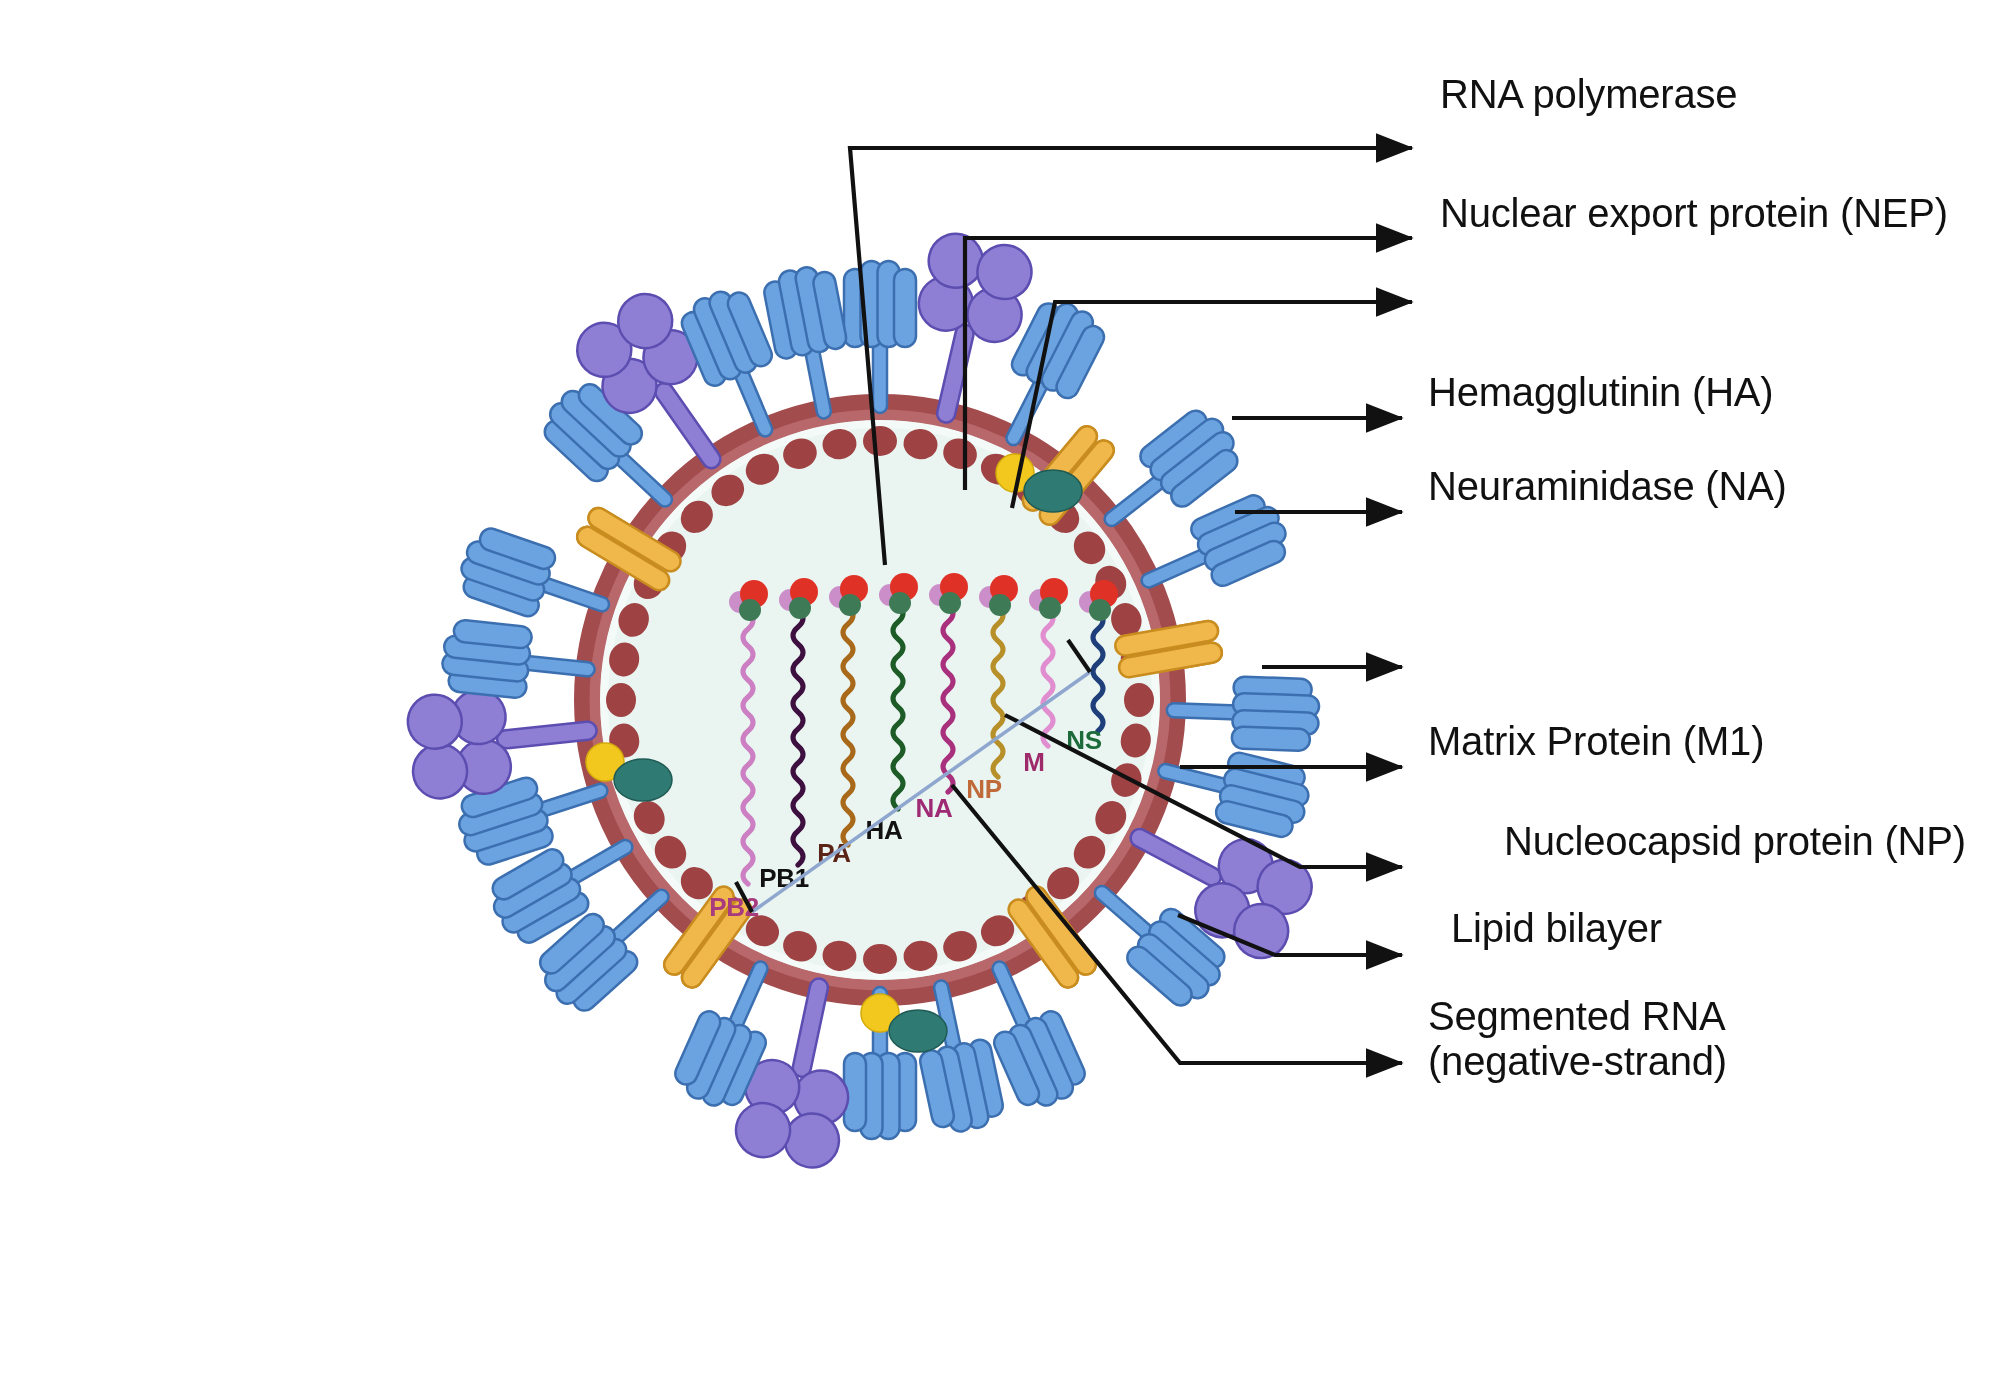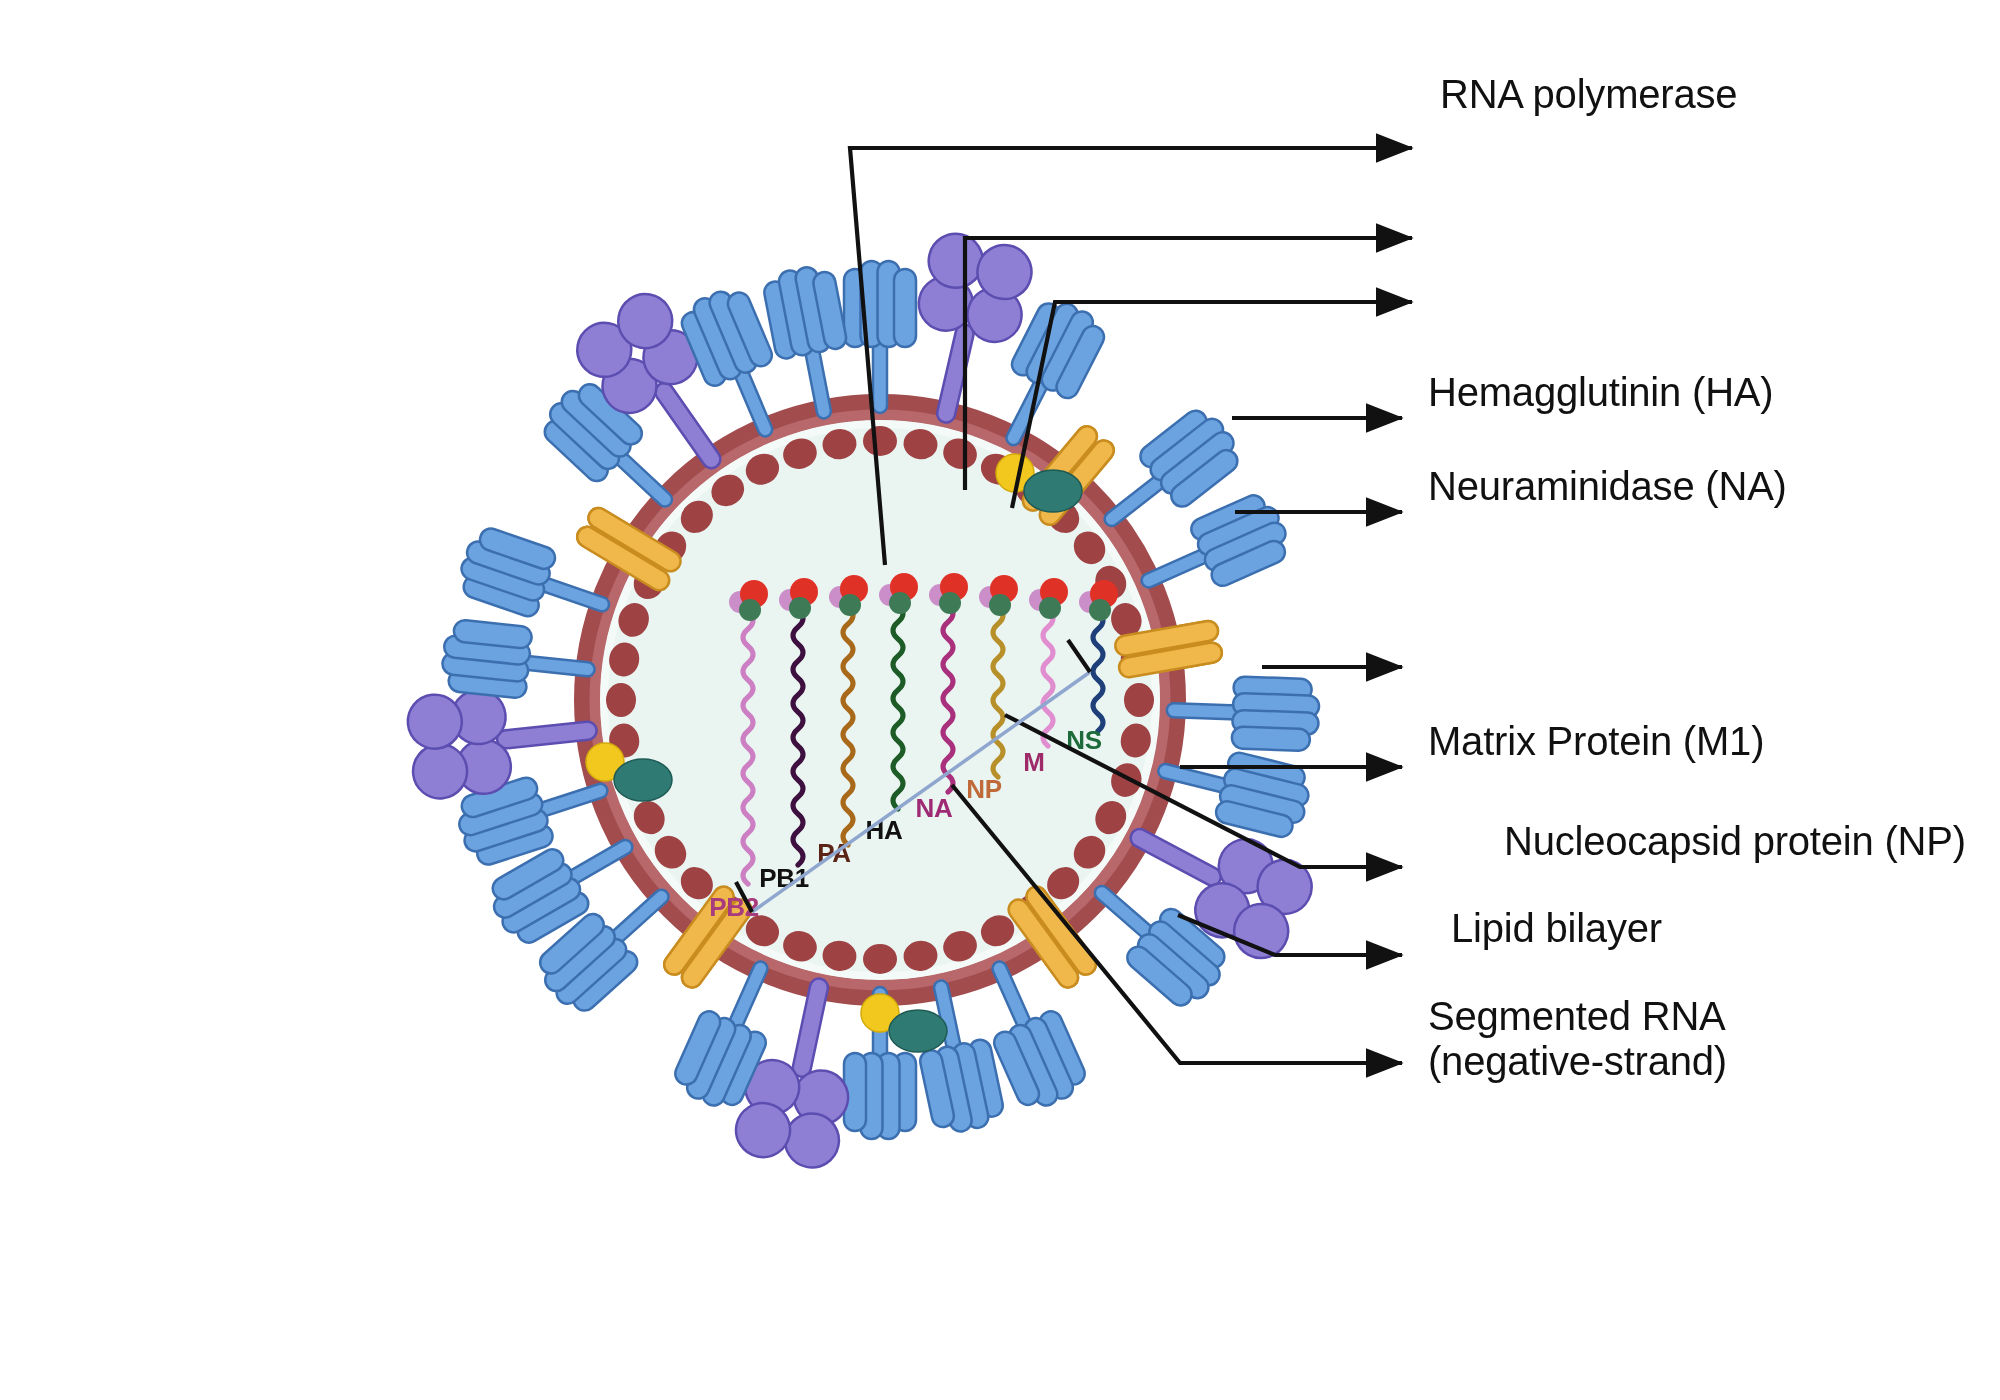--- a/index.html
+++ b/index.html
@@ -353,19 +353,20 @@
         <polyline points="1180,767 1402,767" fill="none" stroke="#111111" stroke-width="4.2" marker-end="url(#arrowhead)" stroke-linejoin="miter"></polyline>
         <polyline points="1005,715 1300,867 1402,867" fill="none" stroke="#111111" stroke-width="4.2" marker-end="url(#arrowhead)" stroke-linejoin="miter"></polyline>
         <polyline points="1178,915 1275,955 1402,955" fill="none" stroke="#111111" stroke-width="4.2" marker-end="url(#arrowhead)" stroke-linejoin="miter"></polyline>
         <polyline points="952,785 1180,1063 1402,1063" fill="none" stroke="#111111" stroke-width="4.2" marker-end="url(#arrowhead)" stroke-linejoin="miter"></polyline>
         <polyline points="752,912 1090,672" fill="none" stroke="#8fa7cf" stroke-width="3.6"></polyline>
         <polyline points="752,912 736,882" fill="none" stroke="#111111" stroke-width="4.2"></polyline>
         <polyline points="1090,672 1068,640" fill="none" stroke="#111111" stroke-width="4.2"></polyline>
       </g>
   </svg>
 <div class="callout-label" style="left: 1440px; top: 72px;"><span>RNA polymerase</span><br></div>
+    <div class="callout-label" style="left: 1440px; top: 191px;"><span>Nuclear export protein (NEP)</span></div>
     <div class="callout-label" style="left: 1428px; top: 464px;"><span>Neuraminidase (NA)</span></div>
     <div class="callout-label" style="left: 1428px; top: 370px;"><span>Hemagglutinin (HA)</span></div>
     <div class="callout-label" style="left: 1428px; top: 719px;"><span>Matrix Protein (M1)</span></div>
     <div class="callout-label" style="left: 1504px; top: 819px;"><span>Nucleocapsid protein (NP)</span></div>
     <div class="callout-label" style="left: 1428px; top: 906px; margin-left: 23px;"><span>Lipid bilayer</span></div>
     <div class="callout-label" style="left: 1428px; top: 994px;"><span>Segmented RNA</span><br><span>(negative-strand)</span></div>
   </div>
 
 </body></html>

